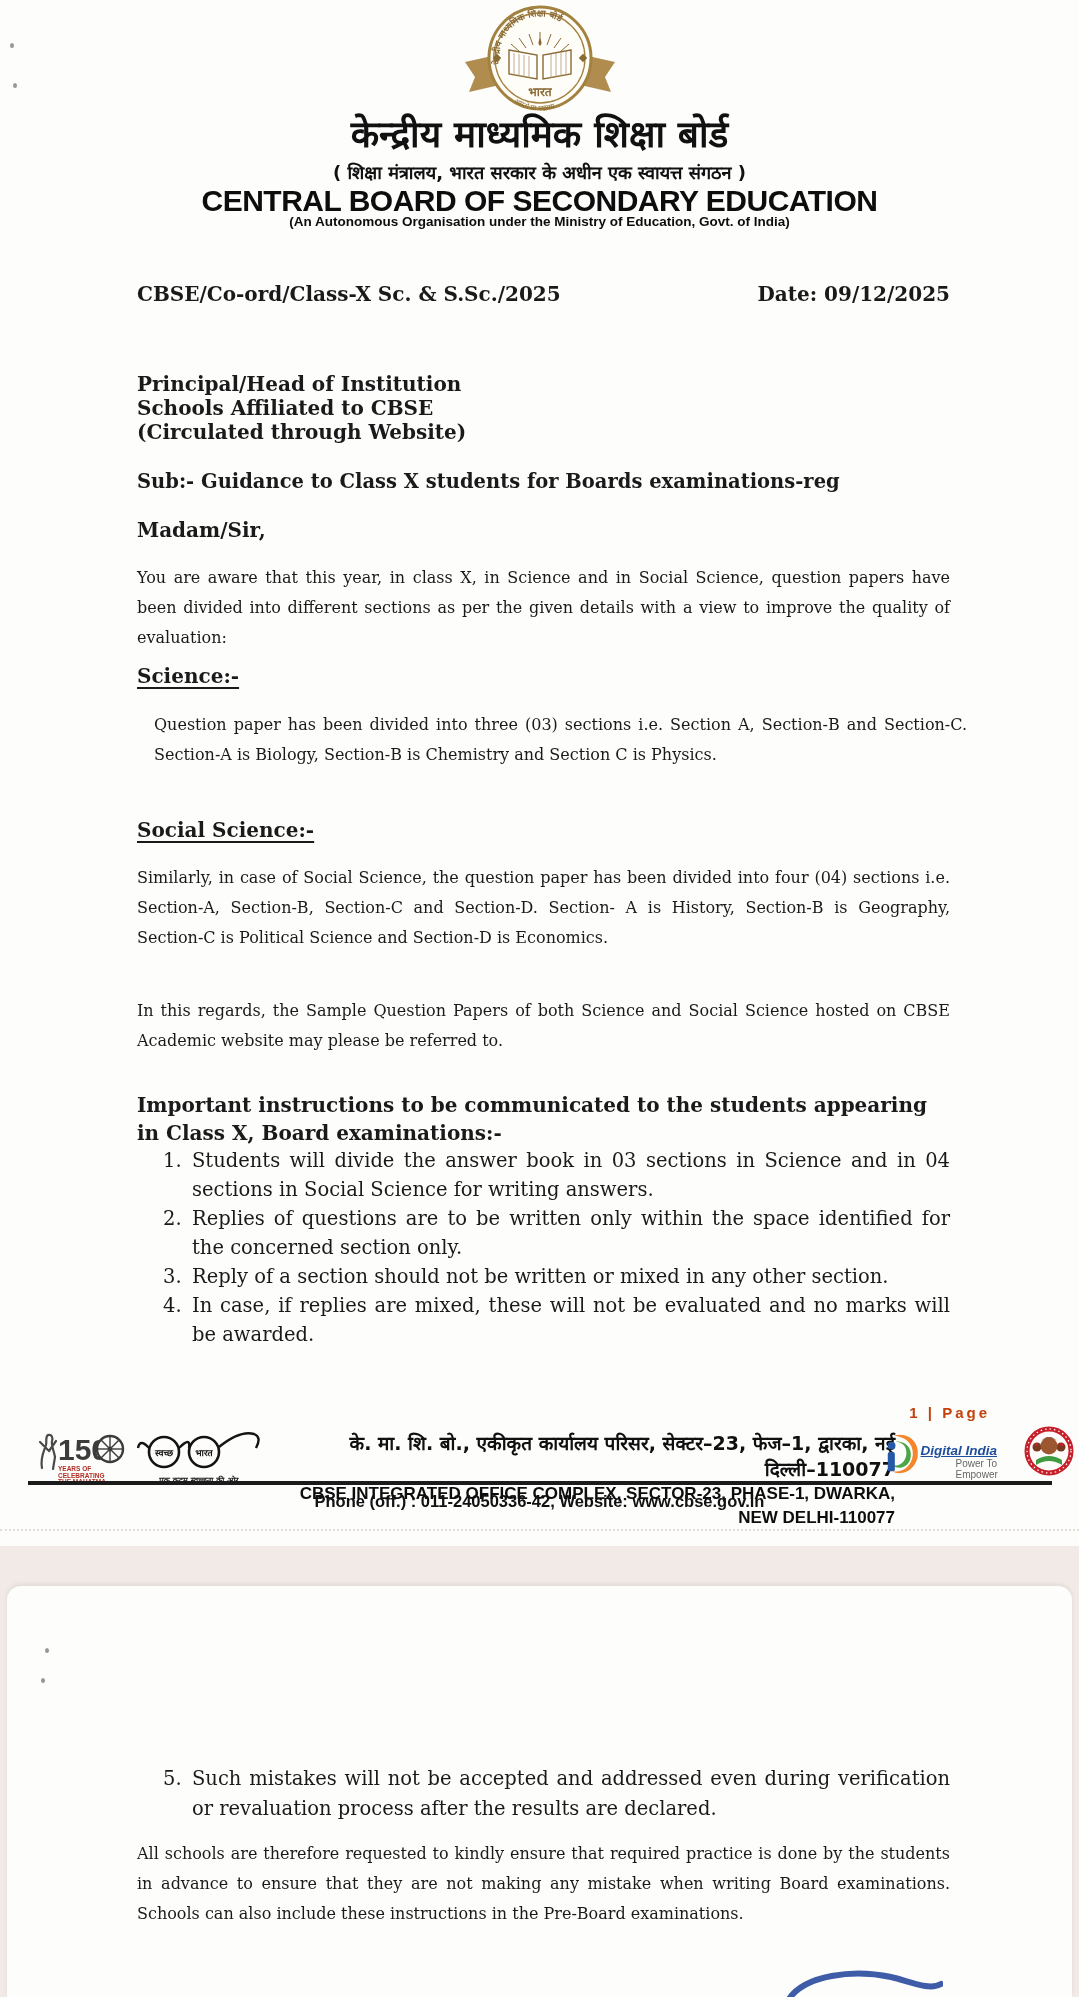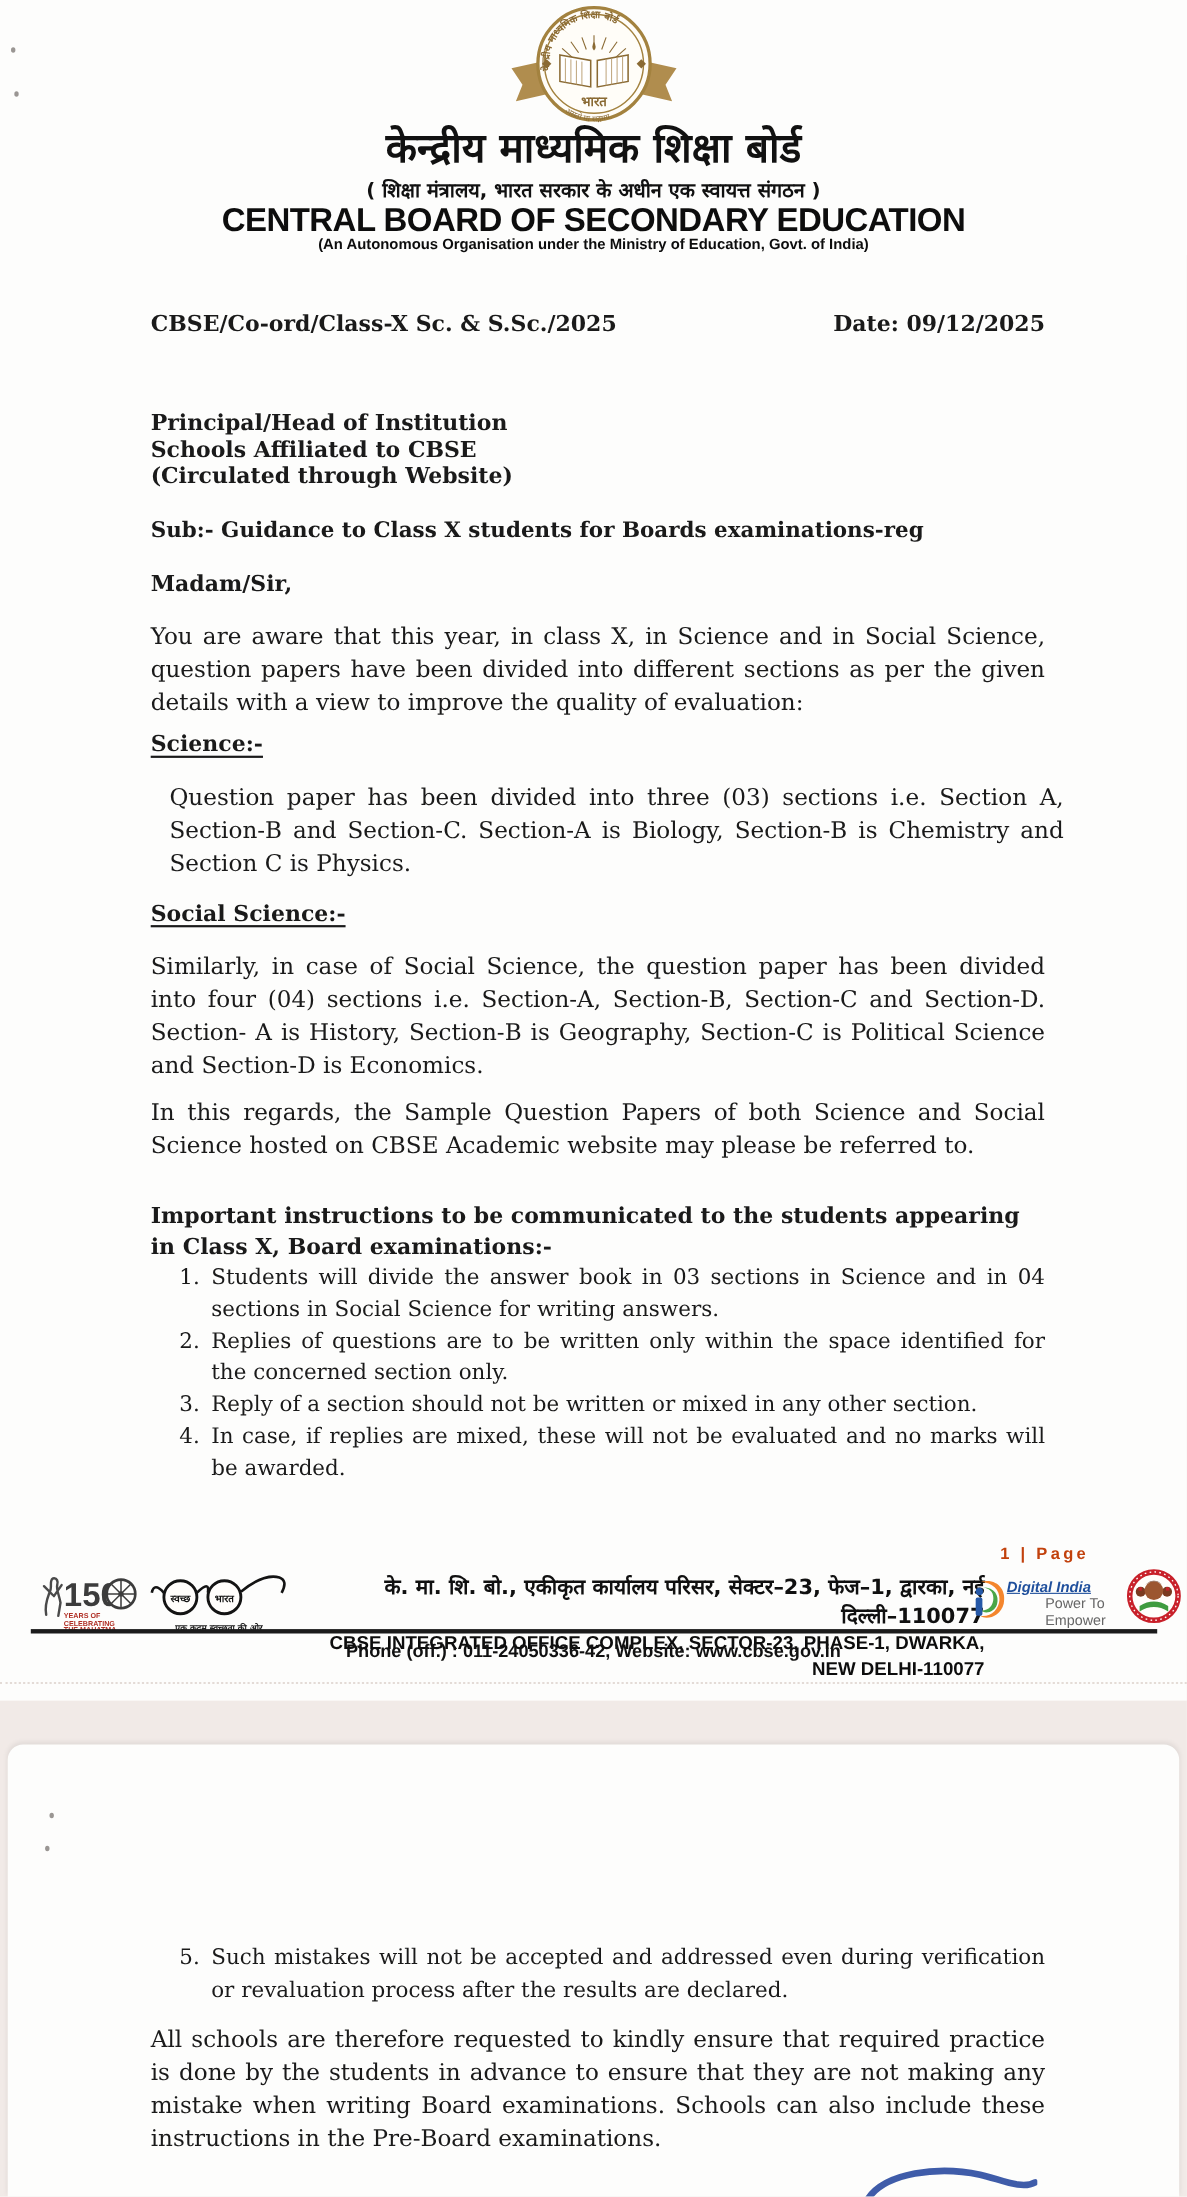--- a/index.html
+++ b/index.html
@@ -34,21 +34,21 @@
                font-weight:700; font-size:13.5px; color:#0d0d0d; }
 
   
   .ref-row { top:282px; left:137px; width:813px; display:flex;
              justify-content:space-between; font-weight:700; font-size:20px; }
 
   .addressee { top:372px; left:137px; font-weight:700; font-size:20px; line-height:24px; }
   .subject   { top:470px; left:137px; width:813px; font-weight:700; font-size:19.5px; }
   .salute    { top:518px; left:137px; font-weight:700; font-size:20px;text-align:center; }
 
-  .bodytxt { font-size:21px; line-height:30px; text-align:justify; }
+  .bodytxt { font-size:16px; line-height:30px; text-align:justify; }
   .p-intro { top:563px; left:137px; width:813px; }
   .sec-h   { font-weight:700; font-size:20px; text-decoration:underline; text-underline-offset:4px; }
   .sci-h   { top:664px; left:137px; }
   .sci-p   { top:710px; left:154px; width:813px; }
   .soc-h   { top:818px; left:137px; }
   .soc-p   { top:863px; left:137px; width:813px; }
   .reg-p   { top:996px; left:137px; width:813px; }
   .imp-h   { top:1075px; left:137px; width:815px; font-weight:700; font-size:20px; line-height:28px;margin-top:16px; }
 
   .olist { top:1146px; left:163px; width:787px; }
@@ -68,21 +68,21 @@
   .f-center { top:1430px; left:295px; width:600px; text-align:right; }
   .f-hindi  { font-family:"DejaVu Sans","Liberation Sans",sans-serif;
               font-weight:700; font-size:19px; line-height:26px; color:#101010; }
   .f-eng    { font-family:"Liberation Sans",sans-serif; font-weight:700;
               font-size:17px; line-height:24px; color:#0d0d0d; }
 
   .f-di   { top:1428px; left:882px; width:150px; }
   .di-row { display:flex; align-items:flex-end; }
   .di-txt .t1 { font-family:"Liberation Sans",sans-serif; font-style:italic; font-weight:700;
                 font-size:13.5px; color:#1f4f9c; text-decoration:underline; }
-  .di-txt .t2 { font-family:"Liberation Sans",sans-serif; font-size:13px; color:#666;padding-left:35px; }
+  .di-txt .t2 { font-family:"Liberation Sans",sans-serif; font-size:10px; color:#666;padding-left:35px; }
   .f-bbbp { top:1426px; left:1024px; }
 
   .f-rule  { top:1481px; left:28px; width:1024px; height:4px; background:#1b1b1b; }
   .f-phone { top:1492px; left:0; width:1079px; text-align:center;
              font-family:"Liberation Sans",sans-serif; font-weight:700; font-size:16.5px; color:#111; }
   .p1-dotline { top:1529px; left:0; width:1079px; border-top:2px dotted #d9cdc6; opacity:.7; }
 
   .speck { width:4px; height:5px; background:#6f6a66; border-radius:50%; opacity:.7; }
 
   

